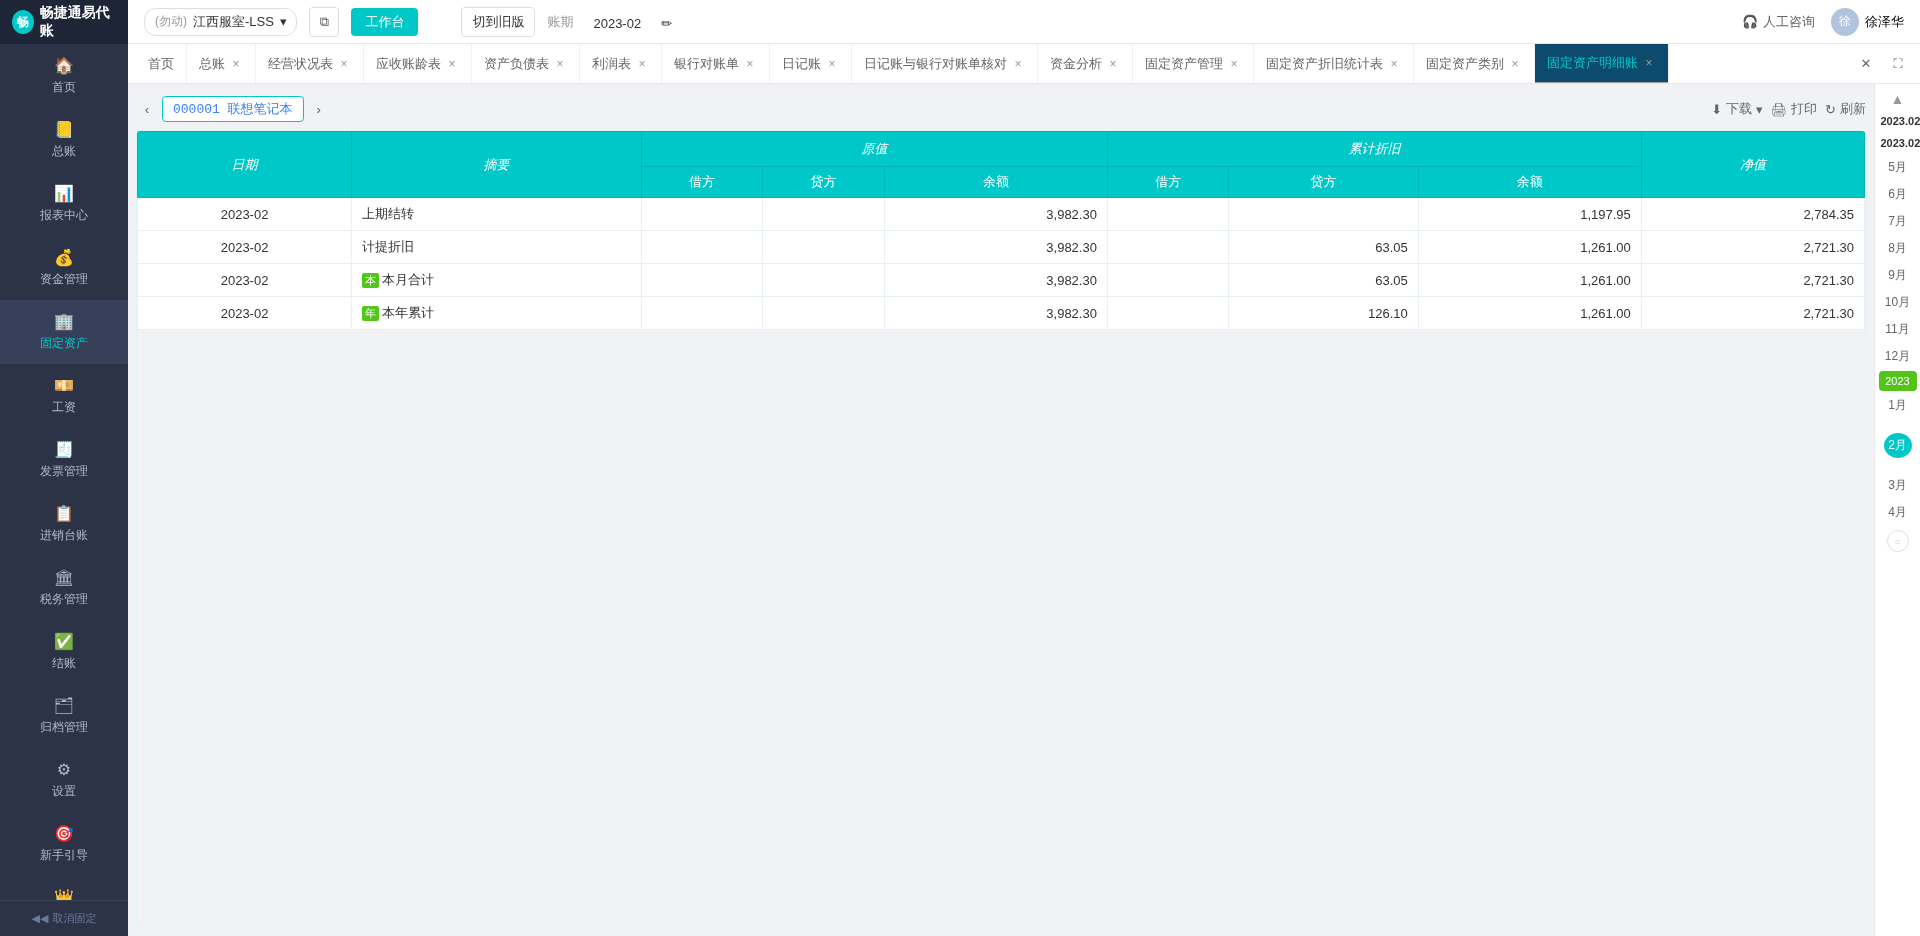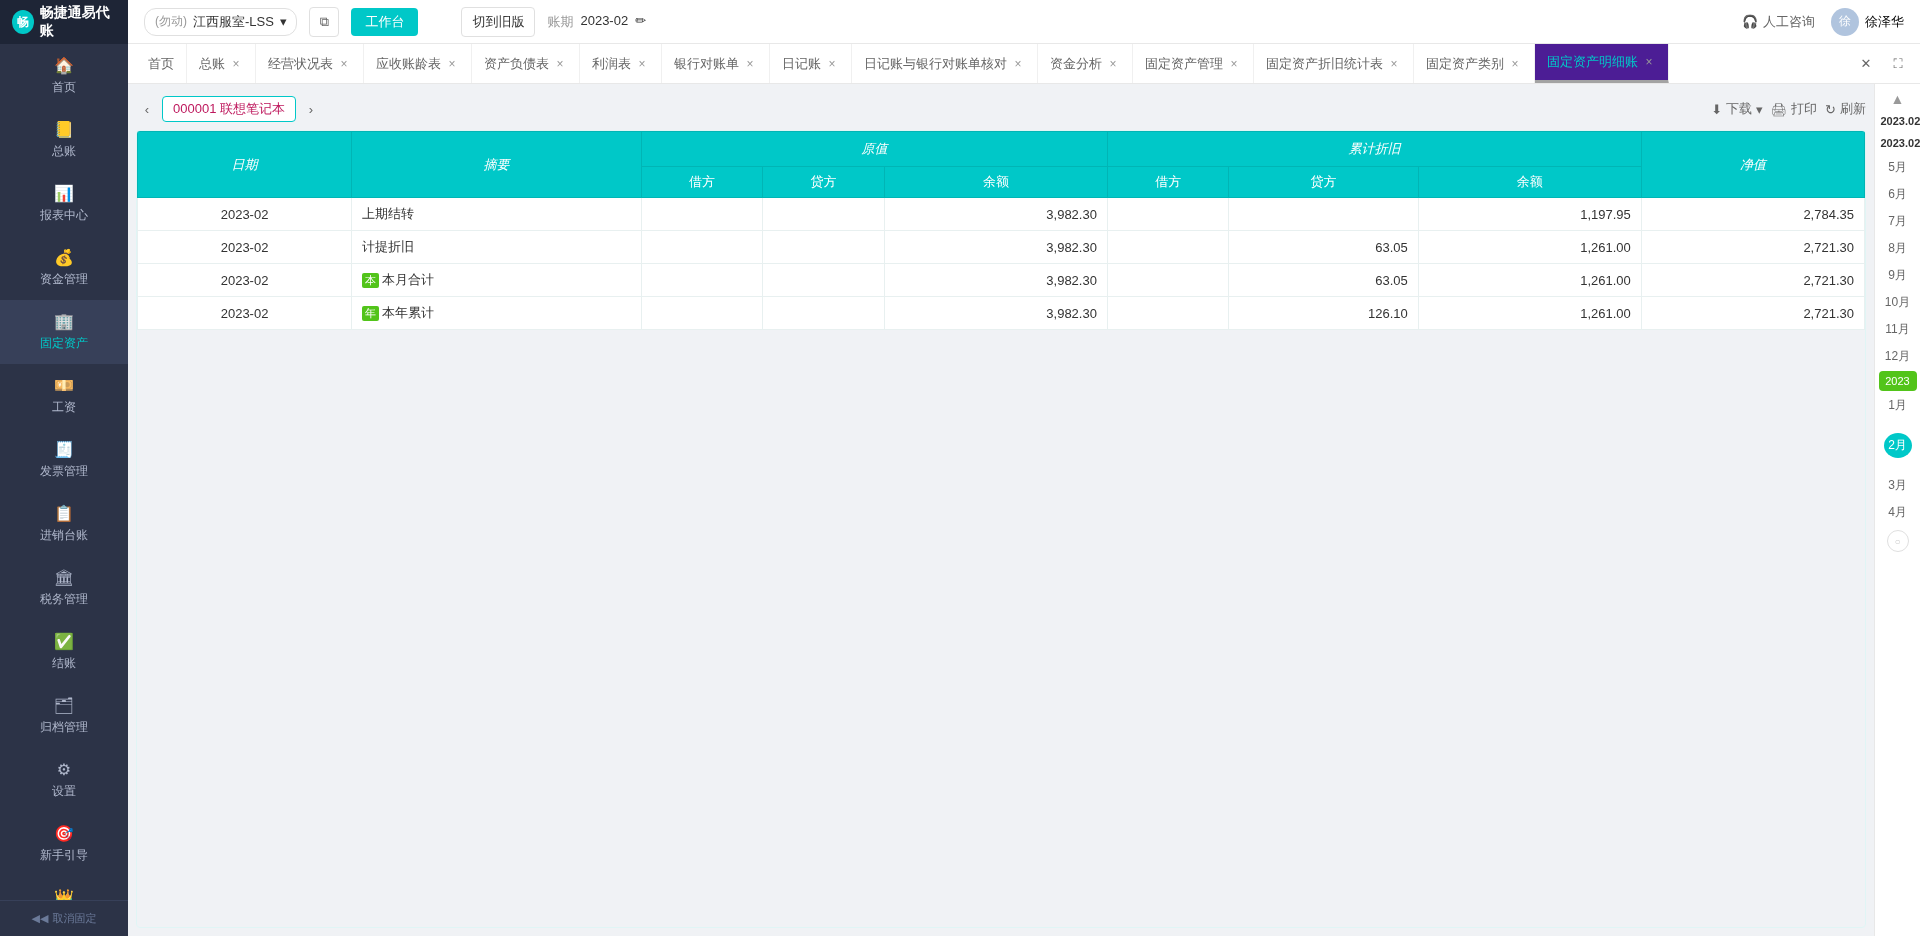--- a/index.html
+++ b/index.html
@@ -91,21 +91,21 @@
       background: #00c8c8; color: #fff;
       border: none; border-radius: 4px;
       padding: 5px 14px; cursor: pointer; font-size: 13px;
     }
     .btn-switch {
       background: #fff; color: #333;
       border: 1px solid #e0e0e0; border-radius: 4px;
       padding: 5px 10px; cursor: pointer; font-size: 13px; margin-left: 31px;
     }
     .topbar-period {
-      display: flex; align-items: flex-start; gap: 7px;
+      display: flex; align-items: flex-end; gap: 20px;
       font-size: 13px; color: #333;
     }
     .topbar-period-label { color: #999; }
     .topbar-right {
       margin-left: auto;
       display: flex; align-items: center; gap: 16px;
     }
     .topbar-service { display: flex; align-items: center; gap: 4px; color: #666; cursor: pointer; font-size: 13px; }
     .topbar-user { display: flex; align-items: center; gap: 6px; cursor: pointer; }
     .topbar-avatar { width: 28px; height: 28px; border-radius: 50%; background: #b0c4de; display: flex; align-items: center; justify-content: center; color: #fff; font-size: 12px; }
@@ -129,22 +129,22 @@
       height: 40px;
       white-space: nowrap;
       cursor: pointer;
       font-size: 13px;
       color: #666;
       border-right: 1px solid #f0f0f0;
       position: relative;
     }
     .tab-item.active {
       color: #00c8c8;
-      background: #4c1d95;
-      border-bottom: 4px solid #a3a3a3;
+      background: #0c4a6e;
+      border-bottom: 2px solid #a3a3a3;
     }
     .tab-close {
       color: #999; font-size: 12px; cursor: pointer;
       width: 14px; height: 14px;
       display: flex; align-items: center; justify-content: center;
       border-radius: 50%;
     }
     .tabbar-actions {
       margin-left: auto;
       display: flex; align-items: center; gap: 4px;
@@ -188,21 +188,22 @@
     .subnav-tag {
       background: #fff;
       border: 1px solid #e0e0e0;
       border-radius: 4px;
       padding: 3px 10px;
       font-size: 13px; color: #333;
       cursor: pointer;
     }
     .subnav-tag.active {
       border-color: #00c8c8;
-      color: #be185d;
+      color: #3b82f6;
+      font-family: Liberation Mono, monospace;
     }
     .subnav-actions {
       margin-left: auto;
       display: flex; align-items: center; gap: 8px;
     }
     .subnav-action {
       display: flex; align-items: center; gap: 4px;
       color: #666; cursor: pointer; font-size: 13px;
     }
 

